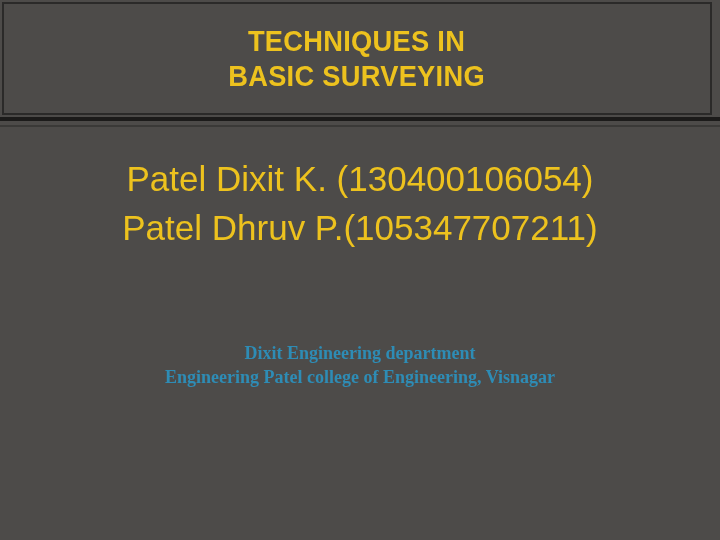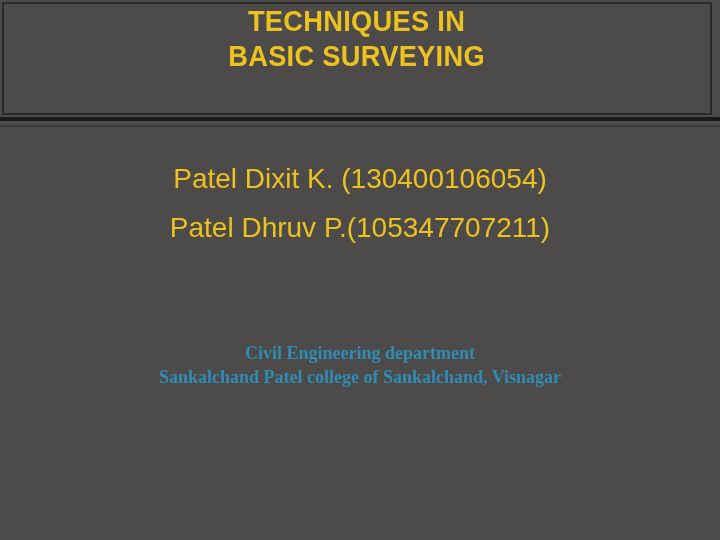--- a/index.html
+++ b/index.html
@@ -28,20 +28,21 @@
     left: 2px;
     top: 2px;
     width: 710px;
     height: 113px;
     box-sizing: border-box;
     border: 2px solid #2b2a29;
     background: #4d4b49;
     display: flex;
     flex-direction: column;
     align-items: center;
+    justify-content: center;
   }
 
   .title-line {
     color: #edc21e;
     font-family: "Liberation Sans", sans-serif;
     font-weight: bold;
     font-size: 29px;
     line-height: 35px;
     letter-spacing: 0.3px;
     white-space: nowrap;
@@ -72,21 +73,21 @@
     position: absolute;
     left: 0;
     top: 154px;
     width: 720px;
     text-align: center;
   }
   .name-line {
     color: #edc21e;
     font-family: "Liberation Sans", sans-serif;
     font-weight: normal;
-    font-size: 28px;
+    font-size: 35px;
     line-height: 49px;
     white-space: nowrap;
   }
 
   
   .affiliation-block {
     position: absolute;
     left: 0;
     top: 341px;
     width: 720px;
@@ -113,17 +114,17 @@
 
   <div class="divider-thick"></div>
   <div class="divider-thin"></div>
 
   <div class="names-block">
     <div class="name-line">Patel Dixit K. (130400106054)</div>
     <div class="name-line">Patel Dhruv P.(105347707211)</div>
   </div>
 
   <div class="affiliation-block">
-    <div class="affiliation-line">Civil Engineering department</div>
-    <div class="affiliation-line">Sankalchand Patel college of Sankalchand, Visnagar</div>
+    <div class="affiliation-line">Dixit Engineering department</div>
+    <div class="affiliation-line">Engineering Patel college of Engineering, Visnagar</div>
   </div>
 
 </div>
 
 </body></html>

